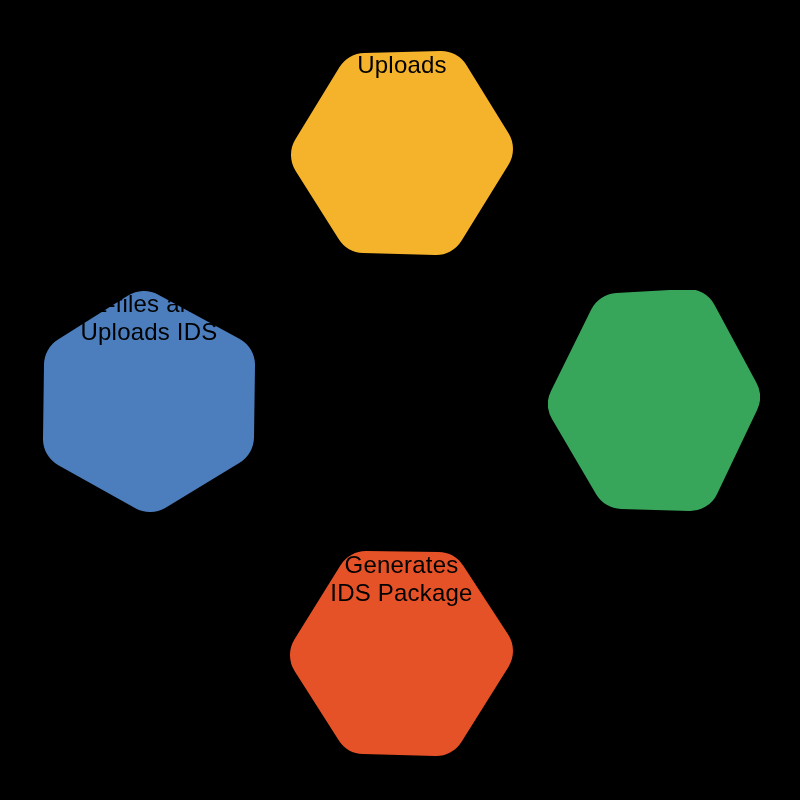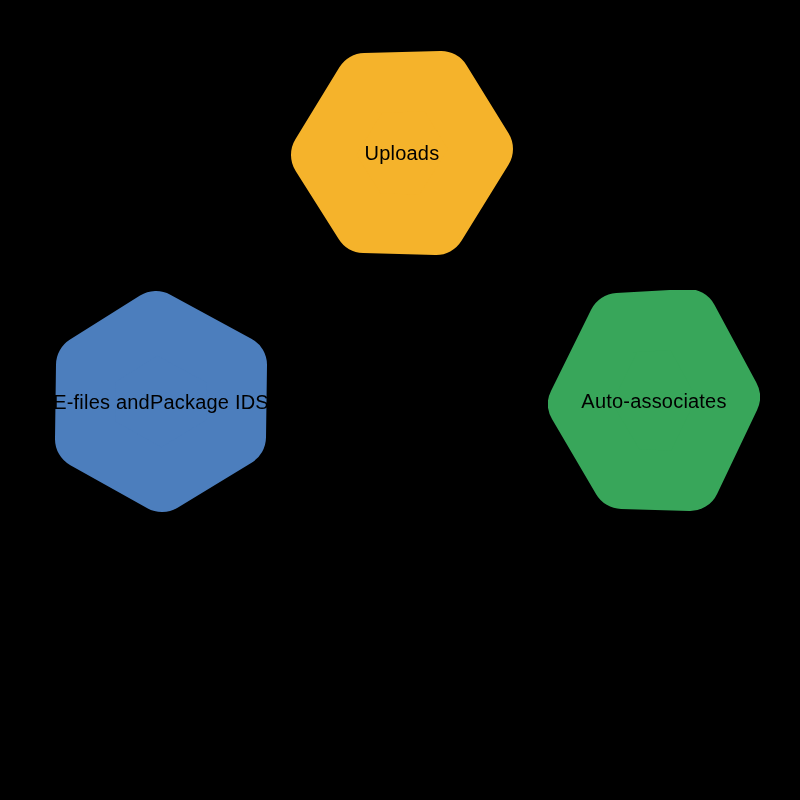--- a/index.html
+++ b/index.html
@@ -24,35 +24,35 @@
     top: 0;
     display: block;
   }
   .node-label {
     position: absolute;
     left: 0;
     top: 0;
     right: 0;
     bottom: 0;
     display: flex;
-    flex-direction: row;
+    flex-direction: column;
     align-items: center;
-    justify-content: center;
+    justify-content: flex-start;
     text-align: center;
-    font-size: 20px;
+    font-size: 24px;
     line-height: 28px;
     white-space: nowrap;
     letter-spacing: 0.2px;
   }
   .node-label span {
     display: block;
   }
   
   .node-uploads   { left: 291px; top: 51px;  width: 222px; height: 204px; }
-  .node-efiles    { left: 55px;  top: 290px; width: 212px; height: 223px; }
+  .node-efiles    { left: 43px;  top: 290px; width: 212px; height: 223px; }
   .node-auto      { left: 548px; top: 290px; width: 212px; height: 221px; }
   .node-generates { left: 290px; top: 551px; width: 223px; height: 205px; }
 
   .blob {
     fill: currentColor;
     stroke: currentColor;
     stroke-width: 60;
     stroke-linejoin: round;
   }
 </style>
@@ -69,27 +69,35 @@
       <span>Uploads</span>
     </div>
   </div>
 
   <div class="node node-efiles" style="color: rgb(76, 126, 189);">
     <svg width="212" height="223" viewBox="0 0 212 223">
       <polygon class="blob" points="101,31 182,75 181,147 107,192 30,149 31,75"></polygon>
     </svg>
     <div class="node-label" style="color: rgb(0, 0, 0);">
       <span>E-files and</span>
-      <span>Package IDS</span>
+      <span>Uploads IDS</span>
     </div>
   </div>
 
   <div class="node node-auto" style="color: rgb(56, 166, 90);">
     <svg width="212" height="221" viewBox="0 0 212 221">
       <polygon class="blob" points="70,33 140,29 182,107 142,191 74,189 30,114"></polygon>
     </svg>
     <div class="node-label" style="color: rgb(0, 0, 0);">
-      <span>Auto-associates</span>
     </div>
   </div>
 
+  <div class="node node-generates" style="color: rgb(230, 82, 40);">
+    <svg width="223" height="205" viewBox="0 0 223 205">
+      <polygon class="blob" points="76,30 148,31 193,100 146,175 74,173 30,104"></polygon>
+    </svg>
+    <div class="node-label" style="color: rgb(0, 0, 0);">
+      <span>Generates</span>
+      <span>IDS Package</span>
+    </div>
+  </div>
 
 </div>
 
 </body></html>

